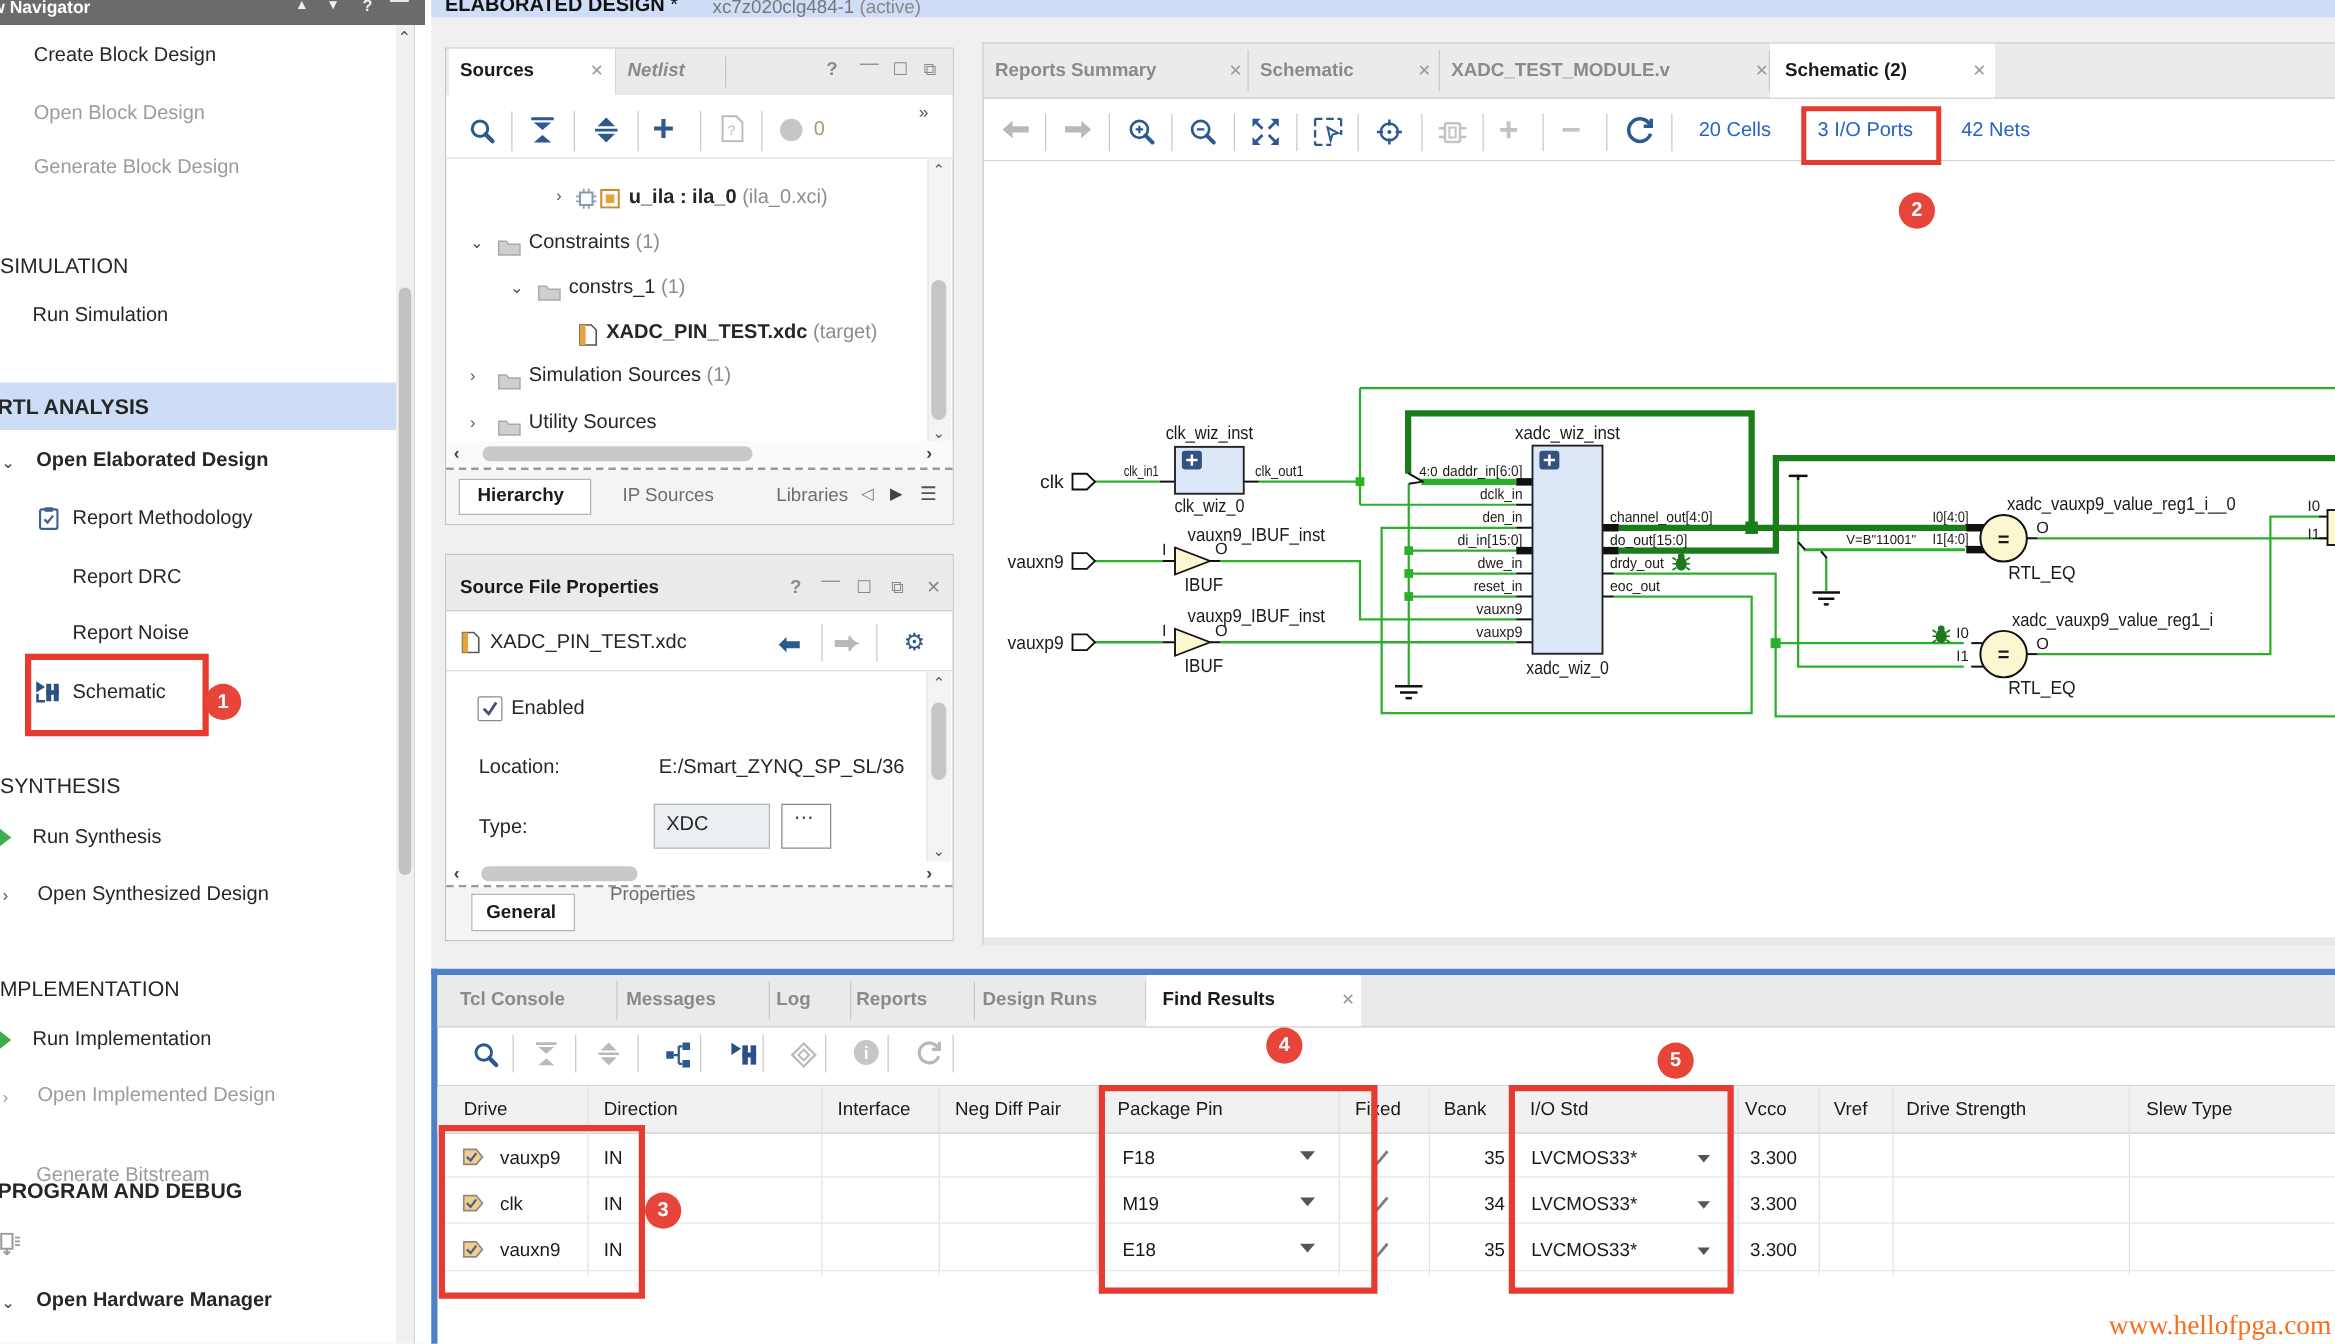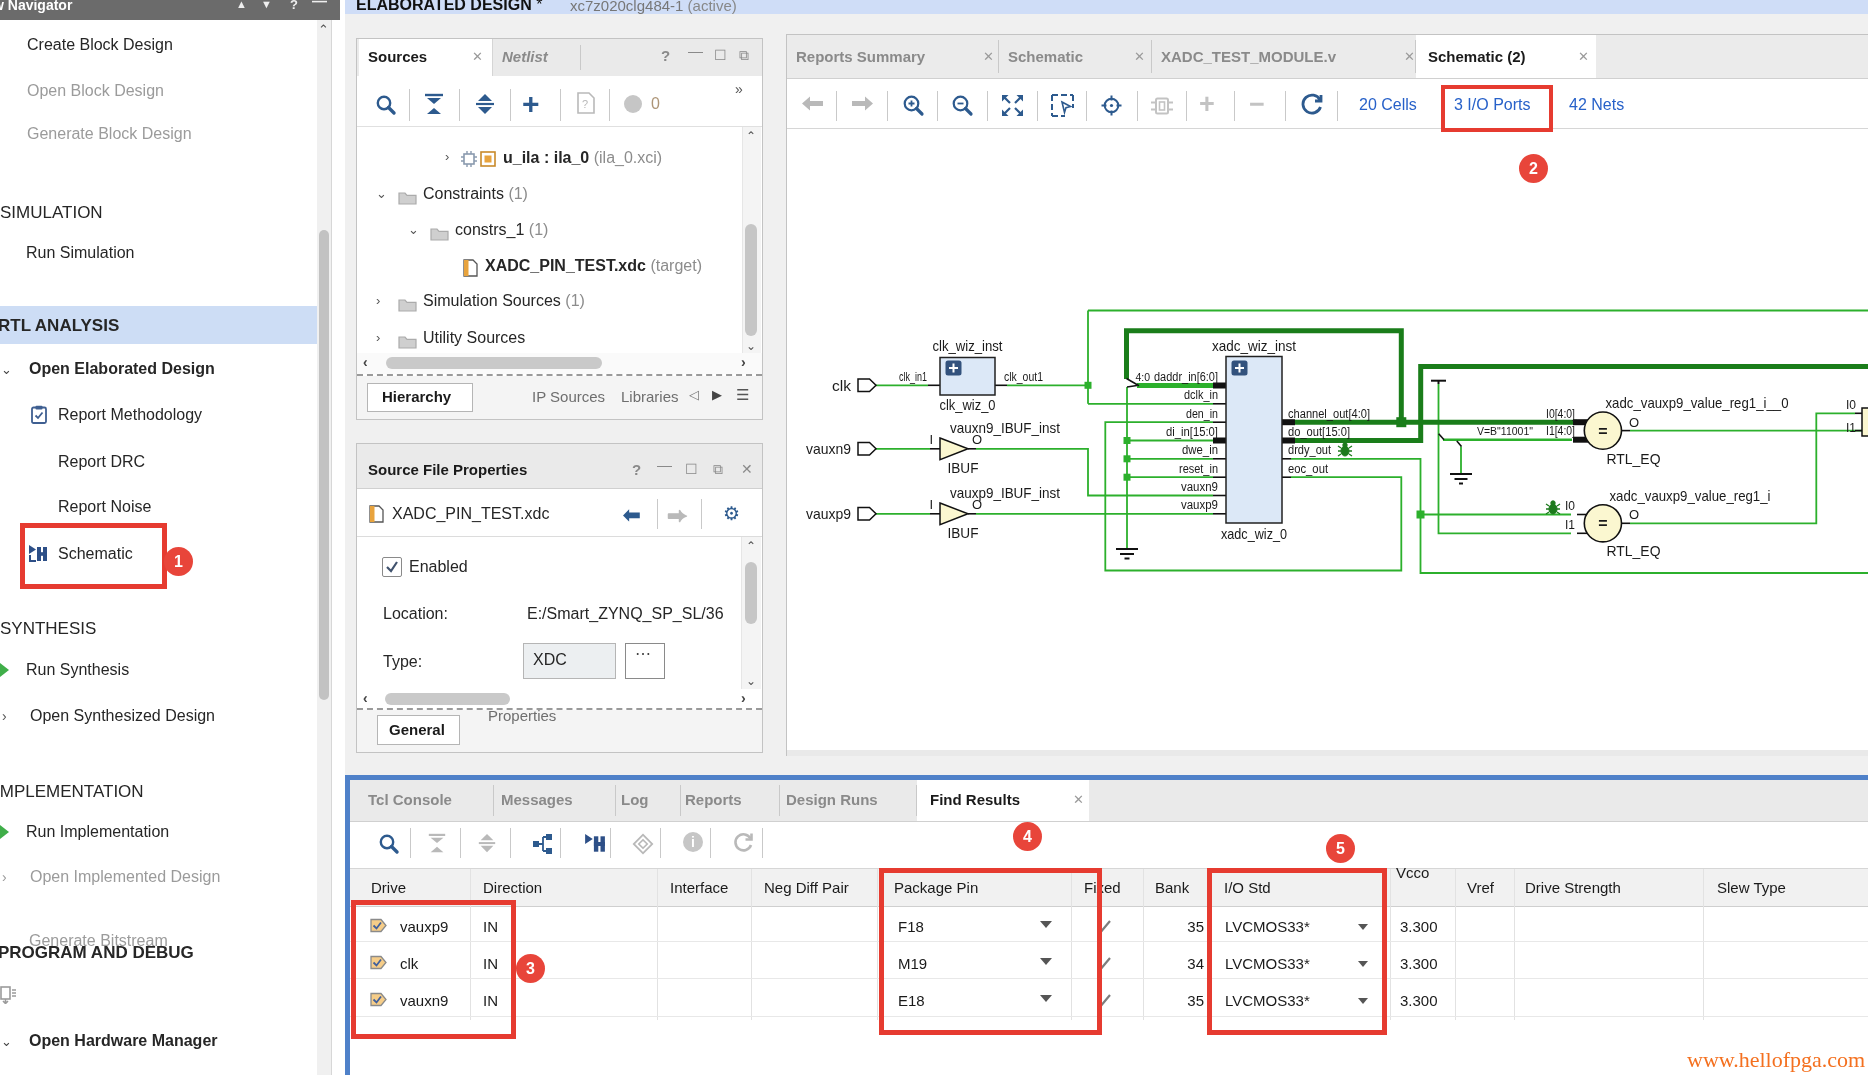--- a/index.html
+++ b/index.html
@@ -184,21 +184,21 @@
 
   <div class="abs" style="left:0px;top:314px;width:405px;height:21px;background:#fafafa;"></div>
   <div class="abs" style="left:6px;top:315px;font-size:14px;color:#444;font-weight:bold;">‹</div>
   <div class="abs" style="left:384px;top:315px;font-size:14px;color:#444;font-weight:bold;">›</div>
   <div class="abs" style="left:29px;top:318px;width:216px;height:12px;background:#c9c9c9;border-radius:6px;"></div>
   <div class="abs" style="left:0;top:335px;width:405px;height:0;border-top:2px dashed #9a9a9a;"></div>
 
   <div class="abs" style="left:0;top:337px;width:405px;height:43px;background:#f4f4f4;"></div>
   <div class="abs" style="left:10px;top:344px;width:104px;height:27px;background:#fff;border:1px solid #b5b5b5;"></div>
   <div class="abs" style="left:25px;top:349px;font-size:15px;font-weight:bold;color:#1a1a1a;">Hierarchy</div>
-  <div class="abs" style="left:141px;top:349px;font-size:15px;color:#6e6e6e;margin-left:34px;">IP Sources</div>
+  <div class="abs" style="left:141px;top:349px;font-size:15px;color:#6e6e6e;">IP Sources</div>
   <div class="abs" style="left:264px;top:349px;font-size:15px;color:#6e6e6e;">Libraries</div>
   <div class="abs" style="left:332px;top:348px;font-size:13px;color:#777;">◁</div>
   <div class="abs" style="left:355px;top:348px;font-size:13px;color:#444;">▶</div>
   <div class="abs" style="left:379px;top:347px;font-size:15px;color:#555;">☰</div>
 </div>
 
 <div class="panel" style="left:356px;top:443px;width:405px;height:308px;">
   <div class="phead" style="height:44px;border-bottom:1px solid #d0d0d0;"></div>
   <div class="abs" style="left:11px;top:17px;font-size:15px;font-weight:bold;color:#1a1a1a;">Source File Properties</div>
   <div class="abs" style="left:275px;top:17px;font-size:15px;font-weight:bold;color:#8a8a8a;">?</div>
@@ -580,21 +580,21 @@
 
   <div class="abs" style="left:0;top:89px;width:1518px;height:37px;background:#f1f1f1;border-bottom:1px solid #cfcfcf;"></div>
   <div class="abs" style="left:21px;top:99px;font-size:15px;color:#1a1a1a;">Drive</div>
   <div class="abs" style="left:133px;top:99px;font-size:15px;color:#1a1a1a;">Direction</div>
   <div class="abs" style="left:320px;top:99px;font-size:15px;color:#1a1a1a;">Interface</div>
   <div class="abs" style="left:414px;top:99px;font-size:15px;color:#1a1a1a;">Neg Diff Pair</div>
   <div class="abs" style="left:544px;top:99px;font-size:15px;color:#1a1a1a;">Package Pin</div>
   <div class="abs" style="left:734px;top:99px;font-size:15px;color:#1a1a1a;">Fixed</div>
   <div class="abs" style="left:805px;top:99px;font-size:15px;color:#1a1a1a;">Bank</div>
   <div class="abs" style="left:874px;top:99px;font-size:15px;color:#1a1a1a;">I/O Std</div>
-  <div class="abs" style="left:1046px;top:84px;font-size:15px;color:#1a1a1a;">Vcco</div>
+  <div class="abs" style="left:1046px;top:99px;font-size:15px;color:#1a1a1a;">Vcco</div>
   <div class="abs" style="left:1117px;top:99px;font-size:15px;color:#1a1a1a;">Vref</div>
   <div class="abs" style="left:1175px;top:99px;font-size:15px;color:#1a1a1a;">Drive Strength</div>
   <div class="abs" style="left:1367px;top:99px;font-size:15px;color:#1a1a1a;">Slew Type</div>
 
   <div class="sep" style="left:120px;top:89px;height:151px;background:#e2e2e2;"></div>
   <div class="sep" style="left:307px;top:89px;height:151px;background:#e2e2e2;"></div>
   <div class="sep" style="left:401px;top:89px;height:151px;background:#e2e2e2;"></div>
   <div class="sep" style="left:527px;top:89px;height:151px;background:#e2e2e2;"></div>
   <div class="sep" style="left:721px;top:89px;height:151px;background:#e2e2e2;"></div>
   <div class="sep" style="left:793px;top:89px;height:151px;background:#e2e2e2;"></div>

